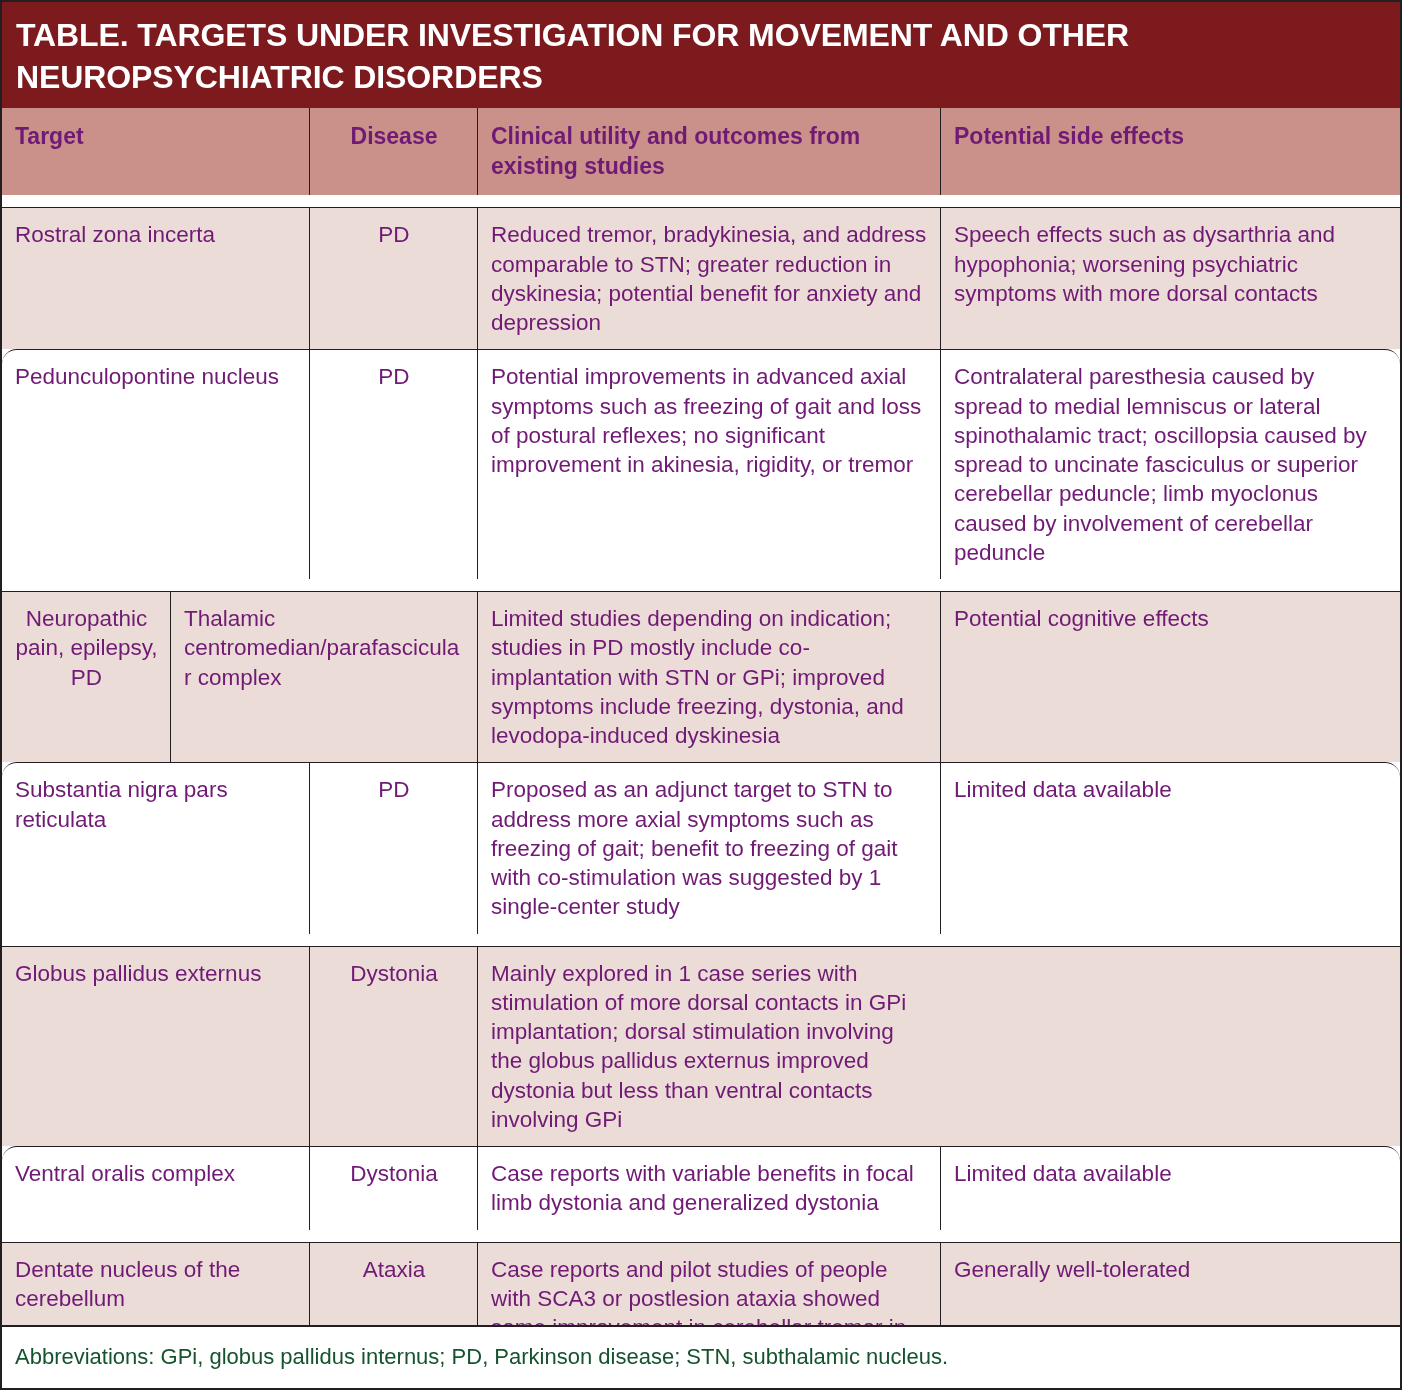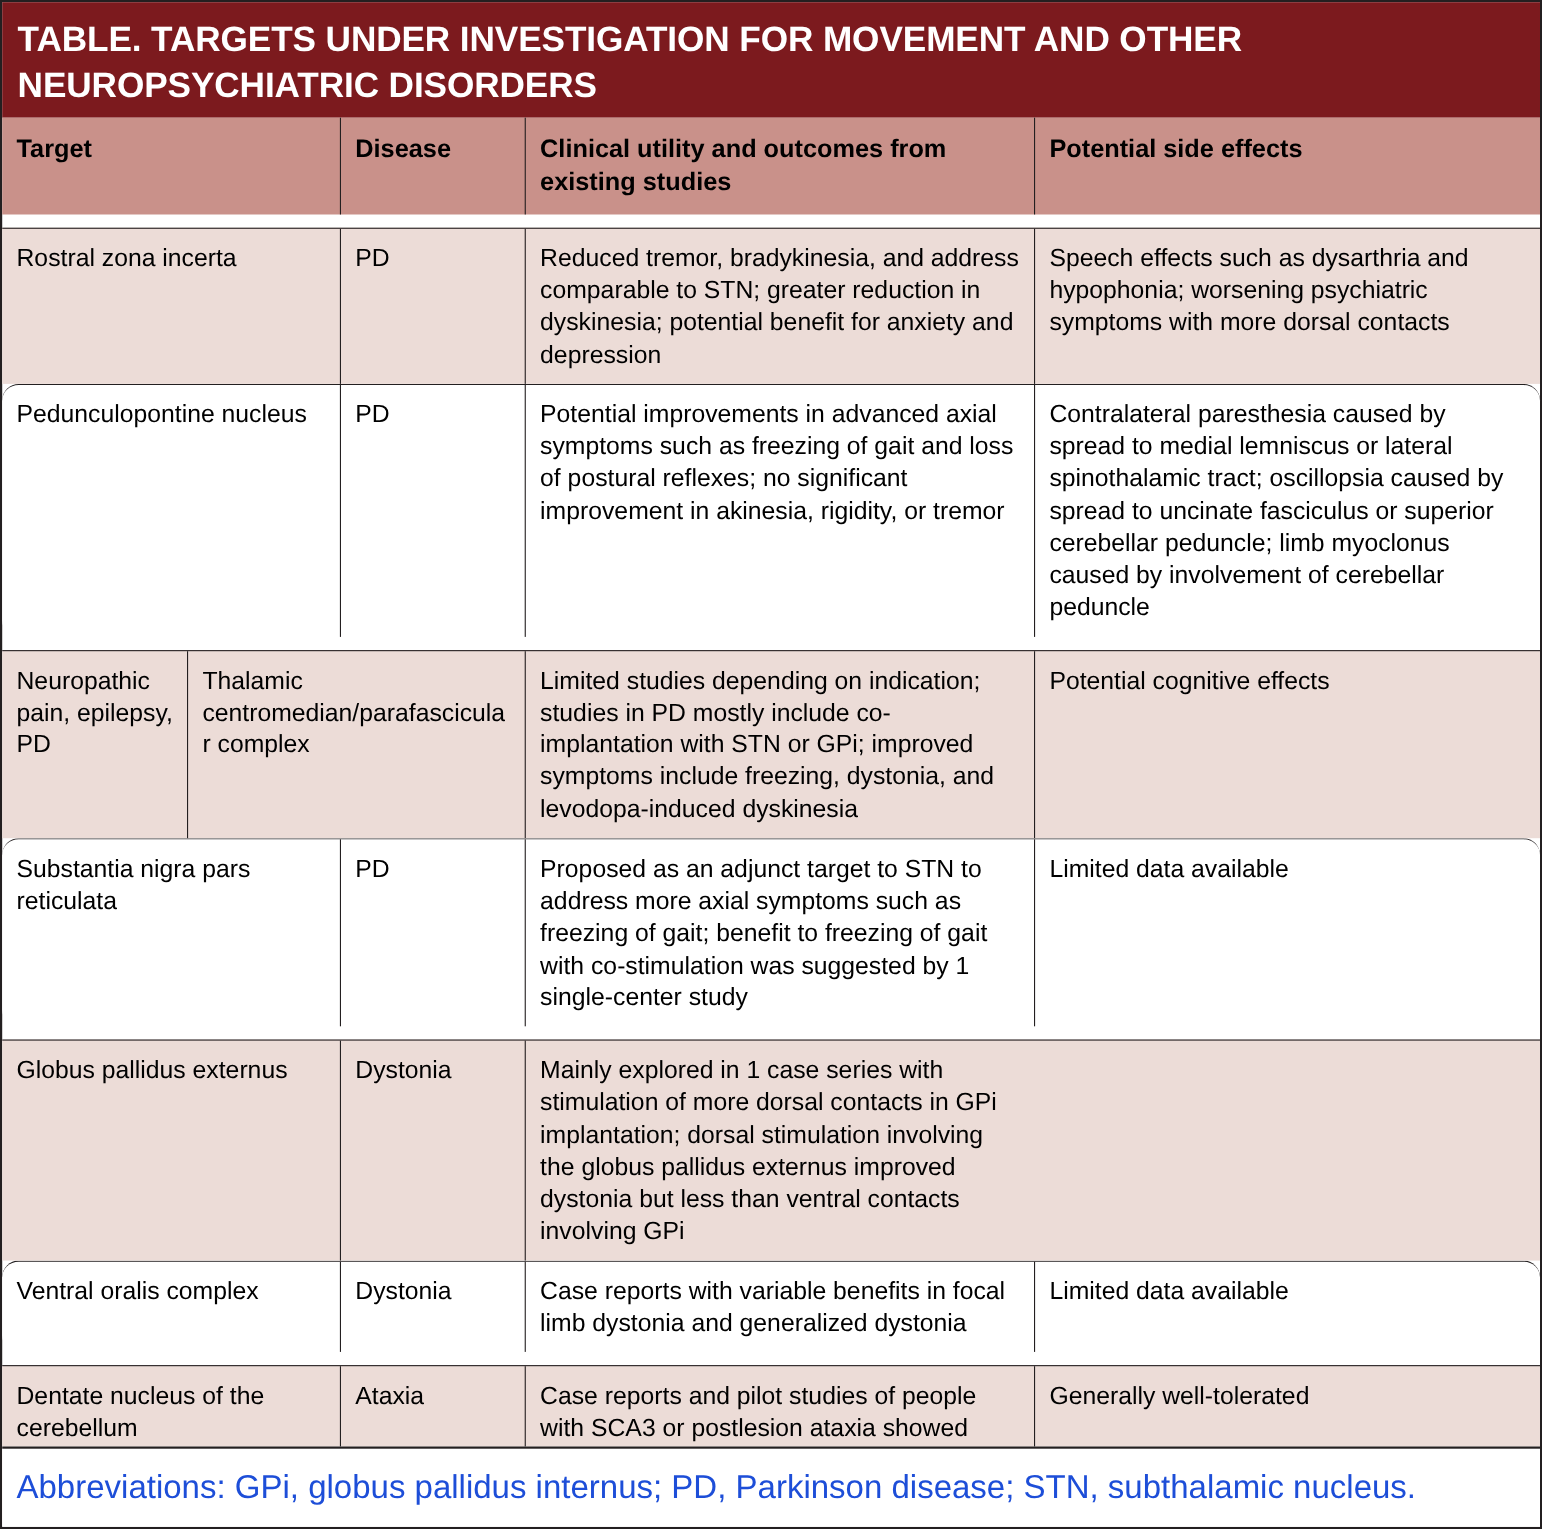--- a/index.html
+++ b/index.html
@@ -53,31 +53,31 @@
     border-top: 1.5px solid #231f20;
     box-sizing: border-box;
   }
   .row:first-child { border-top: none; }
 
   .cell {
     box-sizing: border-box;
     padding: 12px 12px 12px 13px;
     font-size: 22.5px;
     line-height: 1.30;
-    color: #000000;
+    color: #701a75;
     border-left: 1.5px solid #231f20;
     word-wrap: break-word;
     overflow-wrap: break-word;
     hyphens: manual;
   }
   .cell:first-child { border-left: none; }
 
   
   .c1 { width: 307px; flex: 0 0 307px; }
-  .c2 { width: 168px; flex: 0 0 168px; }
+  .c2 { width: 168px; flex: 0 0 168px; text-align: center; }
   .c3 { width: 463px; flex: 0 0 463px; }
   .c4 { flex: 1 1 auto; }
 
   
   .row.header { background: #c9918a; border-top: none; }
   .row.header .cell {
     font-weight: bold;
     font-size: 23px;
     line-height: 1.30;
     padding-top: 14px;
@@ -85,23 +85,23 @@
   }
 
   
   .row.band-pink { background: #ecdcd7; margin-top: 12px; }
   .row.band-white { background: #ffffff; border-radius: 15px; }
 
   
   .footnote {
     border-top: 2px solid #231f20;
     background: #ffffff;
-    font-size: 30px;
+    font-size: 22px;
     line-height: 1.3;
-    color: #1d4ed8;
+    color: #14532d;
     padding: 16px 13px 16px 13px;
     box-sizing: border-box;
   }
 </style>
 </head>
 <body>
 
 <div class="table-figure">
 
   <div class="table-title">TABLE. TARGETS UNDER INVESTIGATION FOR MOVEMENT AND OTHER NEUROPSYCHIATRIC DISORDERS</div>

